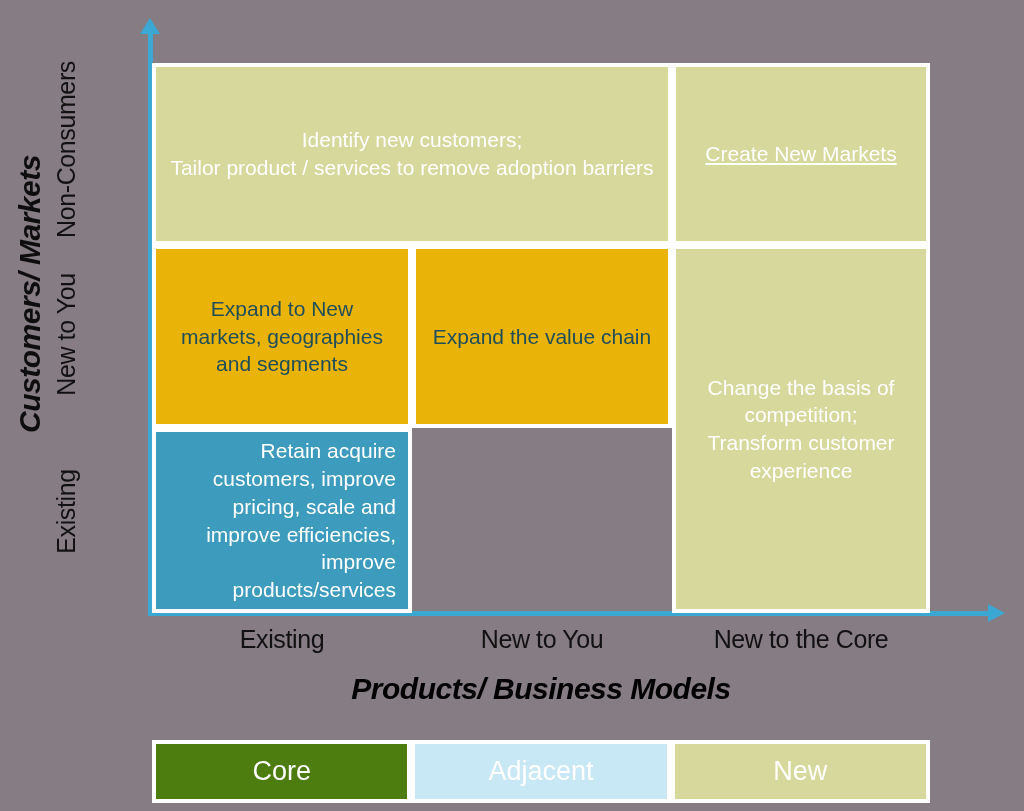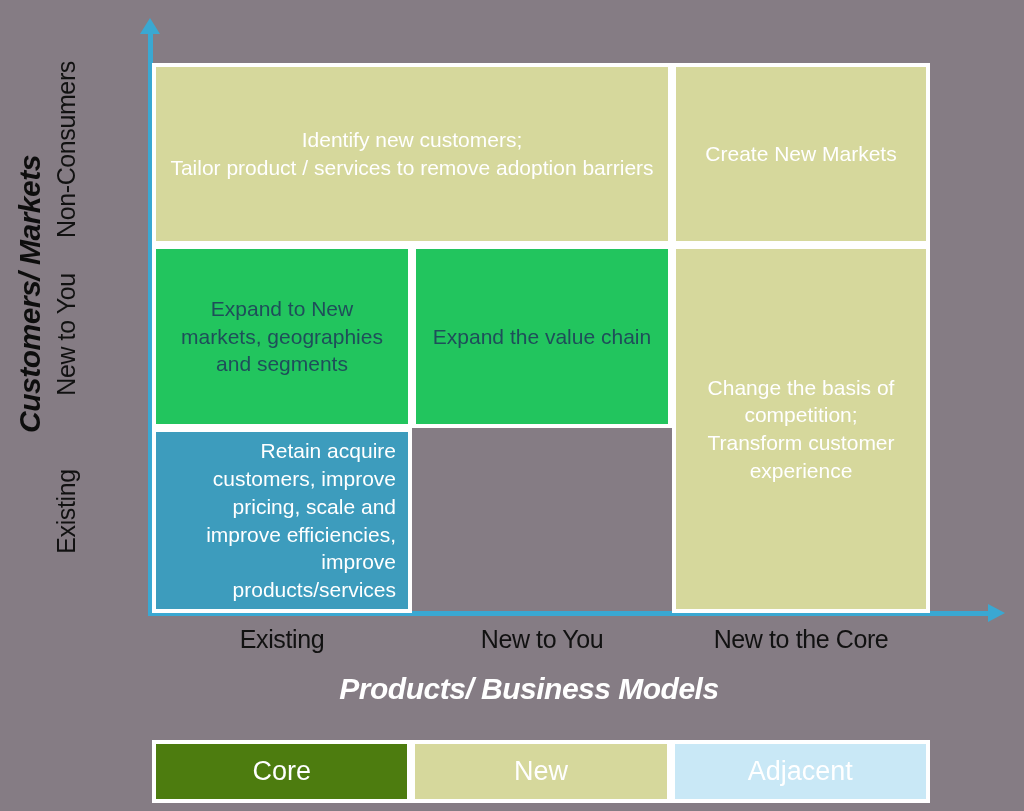--- a/index.html
+++ b/index.html
@@ -67,28 +67,28 @@
     transform: rotate(-90deg);
     font-size: 30px;
     font-weight: bold;
     font-style: italic;
     color: #0d0d0d;
     letter-spacing: -0.5px;
     white-space: nowrap;
   }
   #x-axis-title {
     position: absolute;
-    left: 140px;
+    left: 152px;
     top: 672px;
     width: 778px;
     text-align: center;
     font-size: 30px;
     font-weight: bold;
     font-style: italic;
-    color: #ffffff;
+    color: #000000;
     letter-spacing: -0.5px;
   }
 
   
   .y-tick {
     position: absolute;
     transform: rotate(-90deg);
     font-size: 25px;
     color: #111111;
     white-space: nowrap;
@@ -132,26 +132,26 @@
     border: 4px solid #ffffff;
     display: flex;
     align-items: center;
     justify-content: center;
     padding: 0 12px;
     text-align: center;
     font-size: 21px;
     line-height: 1.32;
   }
   .cell.core      { background: #3d9cbd; color: #ffffff; text-align: right; }
-  .cell.adjacent  { background: #22c55e; color: #1f4e5a; }
+  .cell.adjacent  { background: #eab308; color: #1f4e5a; }
   .cell.new       { background: #d6d89c; color: #ffffff; }
 
   
   #cell-nonconsumers-existing-newtoyou { left: 152px; top: 63px;  width: 520px; height: 182px; }
-  #cell-nonconsumers-newworld          { left: 672px; top: 63px;  width: 258px; height: 182px; }
+  #cell-nonconsumers-newworld          { left: 672px; top: 63px;  width: 258px; height: 182px; text-decoration: underline; }
   #cell-newtoyou-existing              { left: 152px; top: 245px; width: 260px; height: 183px; }
   #cell-newtoyou-newtoyou              { left: 412px; top: 245px; width: 260px; height: 183px; }
   #cell-newworld-span                  { left: 672px; top: 245px; width: 258px; height: 368px; }
   #cell-existing-existing              { left: 152px; top: 428px; width: 260px; height: 185px; }
   #cell-existing-newtoyou              { left: 412px; top: 428px; width: 260px; height: 185px; }
 
   
   #legend {
     position: absolute;
     left: 152px;
@@ -204,17 +204,17 @@
 
   <div class="cell adjacent" id="cell-newtoyou-newtoyou">Expand the value chain</div>
 
   <div class="cell new" id="cell-newworld-span">Change the basis of competition;<br>Transform customer experience</div>
 
   <div class="cell core" id="cell-existing-existing">Retain acquire customers, improve pricing, scale and improve efficiencies, improve products/services</div>
 
 
   <div id="legend">
     <div class="legend-item core">Core</div>
+    <div class="legend-item adjacent">Adjacent</div>
     <div class="legend-item new">New</div>
-    <div class="legend-item adjacent">Adjacent</div>
   </div>
 
 </div>
 
 </body></html>

